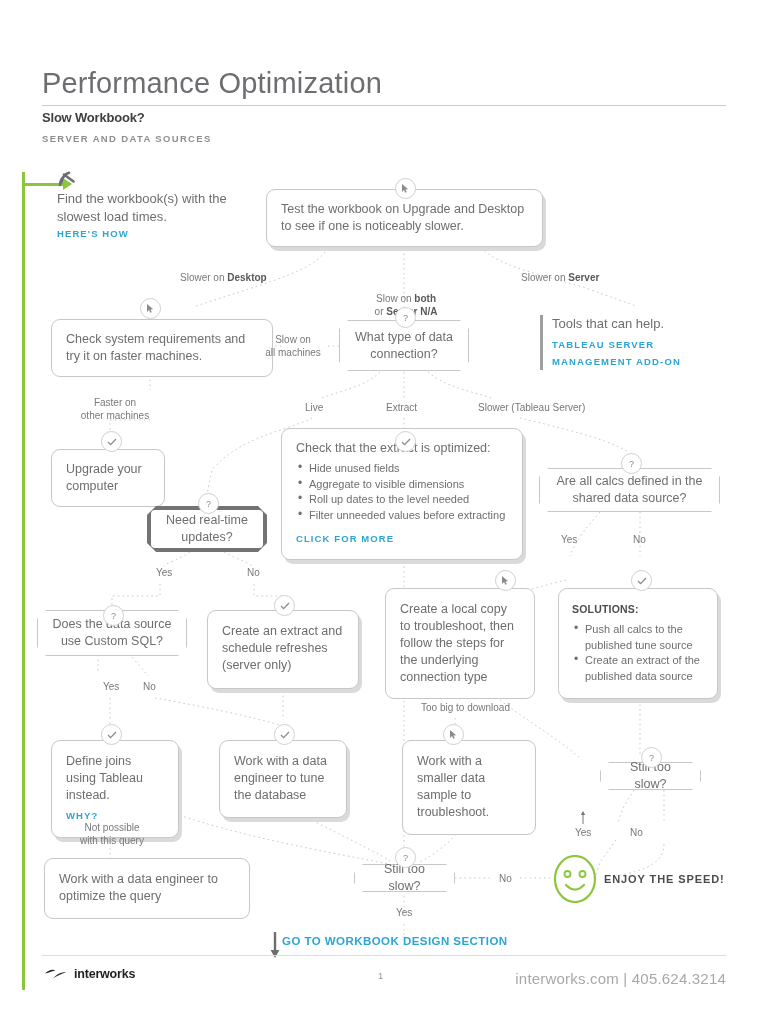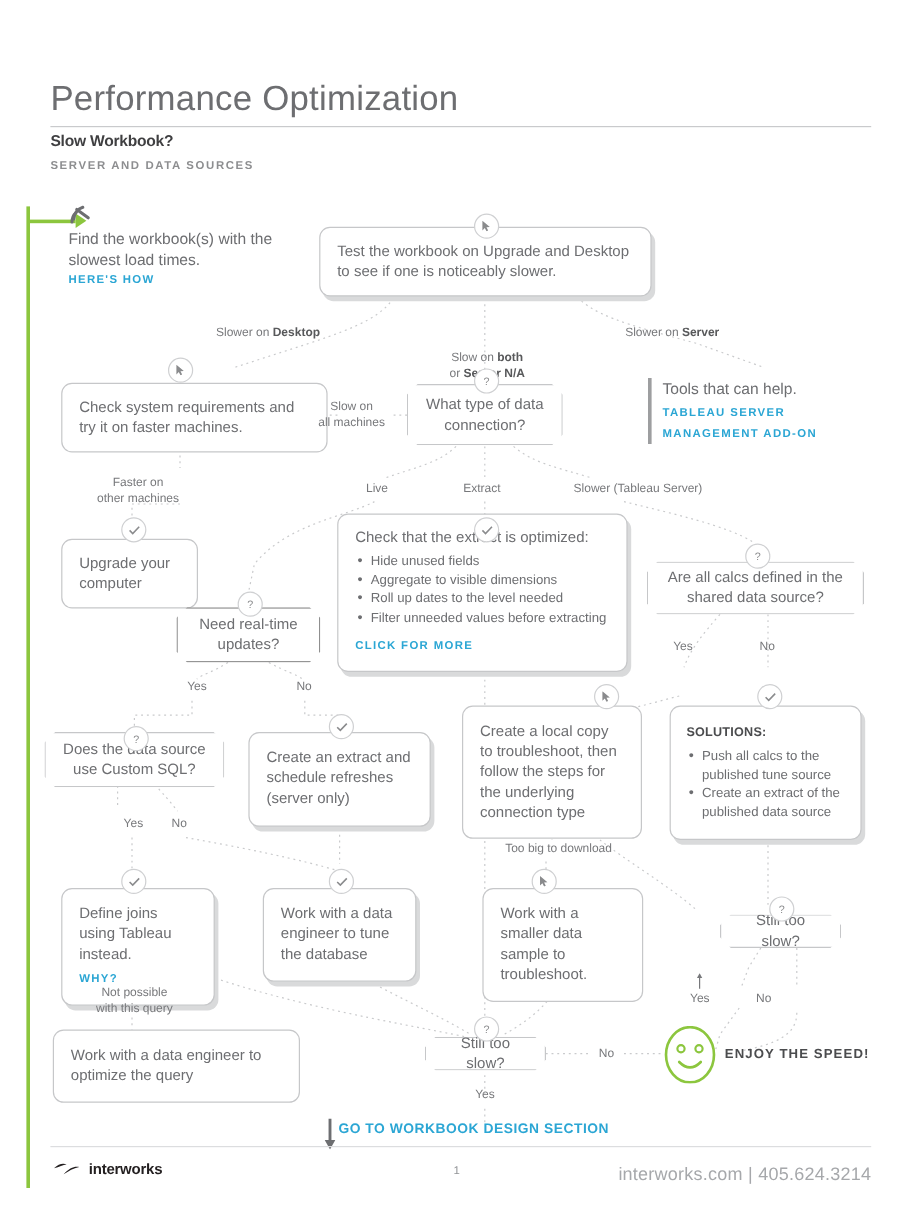--- a/index.html
+++ b/index.html
@@ -237,21 +237,21 @@
     <svg width="10" height="8" viewBox="0 0 10 8">
         <path d="M1 4 L3.6 6.6 L9 1" fill="none" stroke="#8a8b8d" stroke-width="1.3"></path>
       </svg>
   </div>
   <div class="node rounded" style="left:51px;top:449px;width:114px;">
     <span class="txt">Upgrade your computer</span>
   </div>
 
   <div class="badge" style="left:198px;top:493px;">?</div>
   <div class="decision-wrap" style="left:147px;top:506px;width:120px;height:46px;">
-    <div class="inner decision" style="width:120px;height:46px;border:1px solid #737373;">
+    <div class="inner decision" style="width:120px;height:46px;border:4px solid #737373;">
       <span>Need real-time updates?</span>
     </div>
   </div>
 
   <div class="badge" style="left:395px;top:431px;">
     <svg width="10" height="8" viewBox="0 0 10 8">
         <path d="M1 4 L3.6 6.6 L9 1" fill="none" stroke="#8a8b8d" stroke-width="1.3"></path>
       </svg>
   </div>
   <div class="node rounded shadow" style="left:281px;top:428px;width:242px;">

